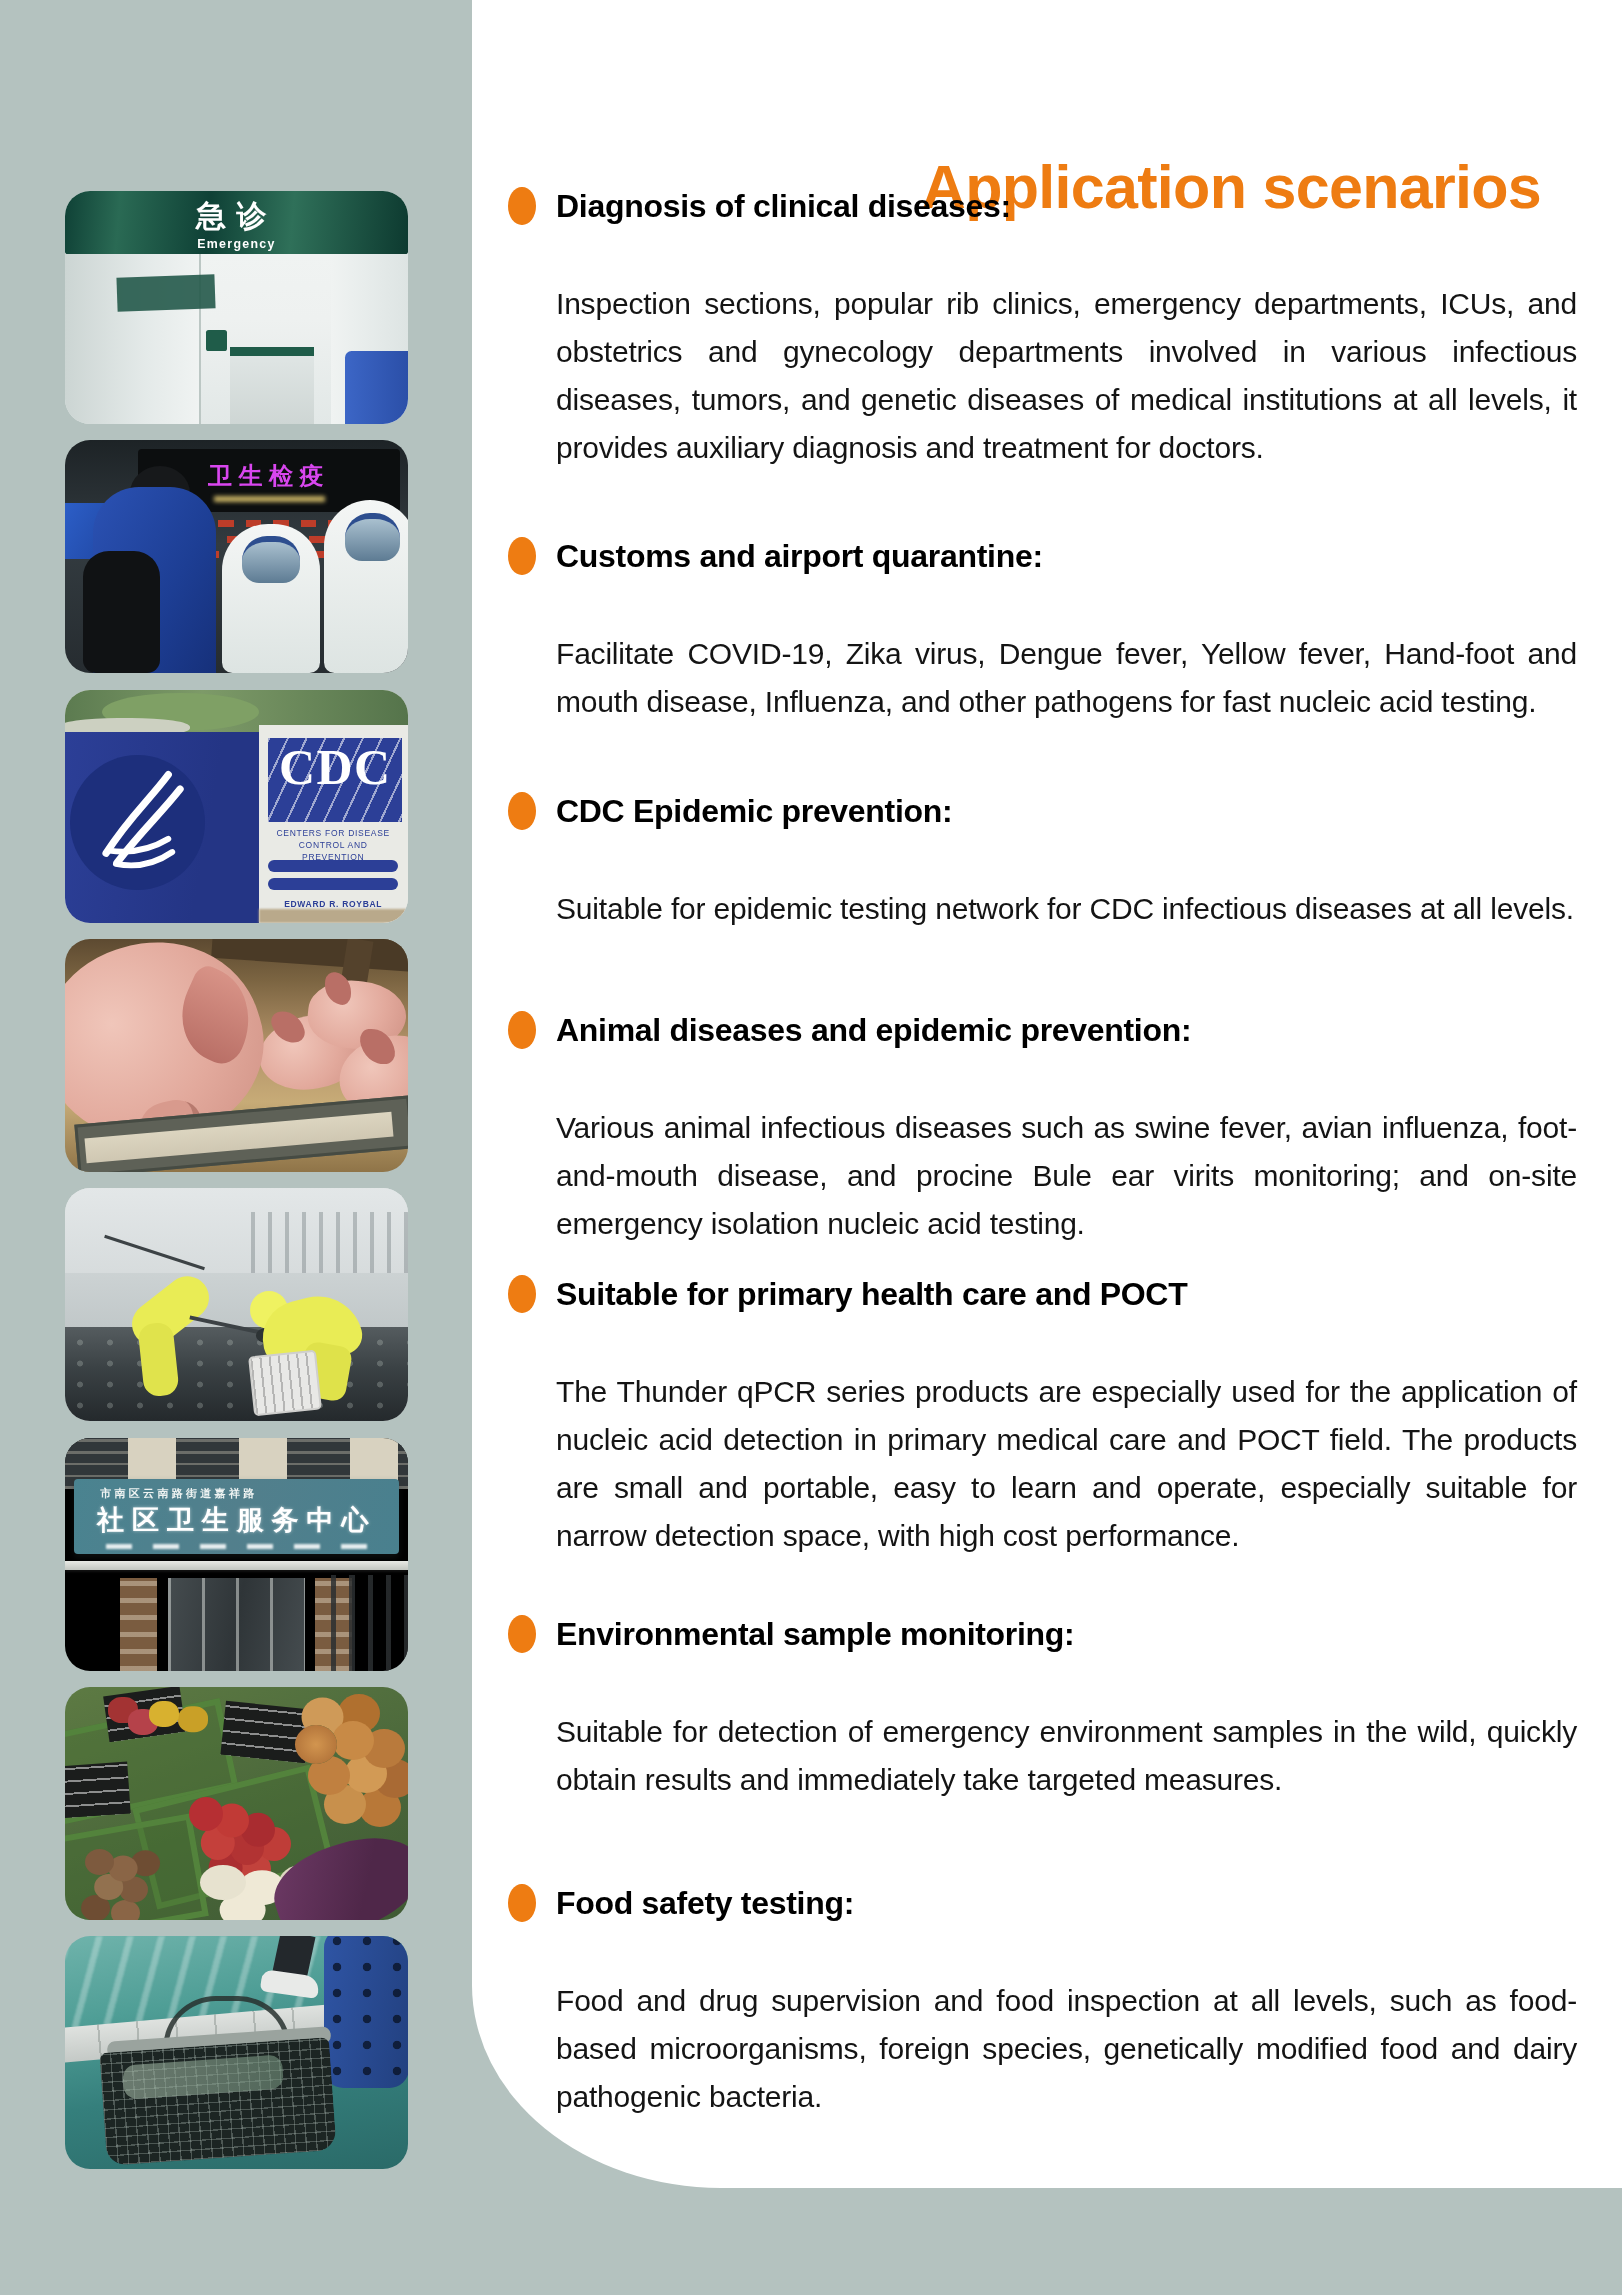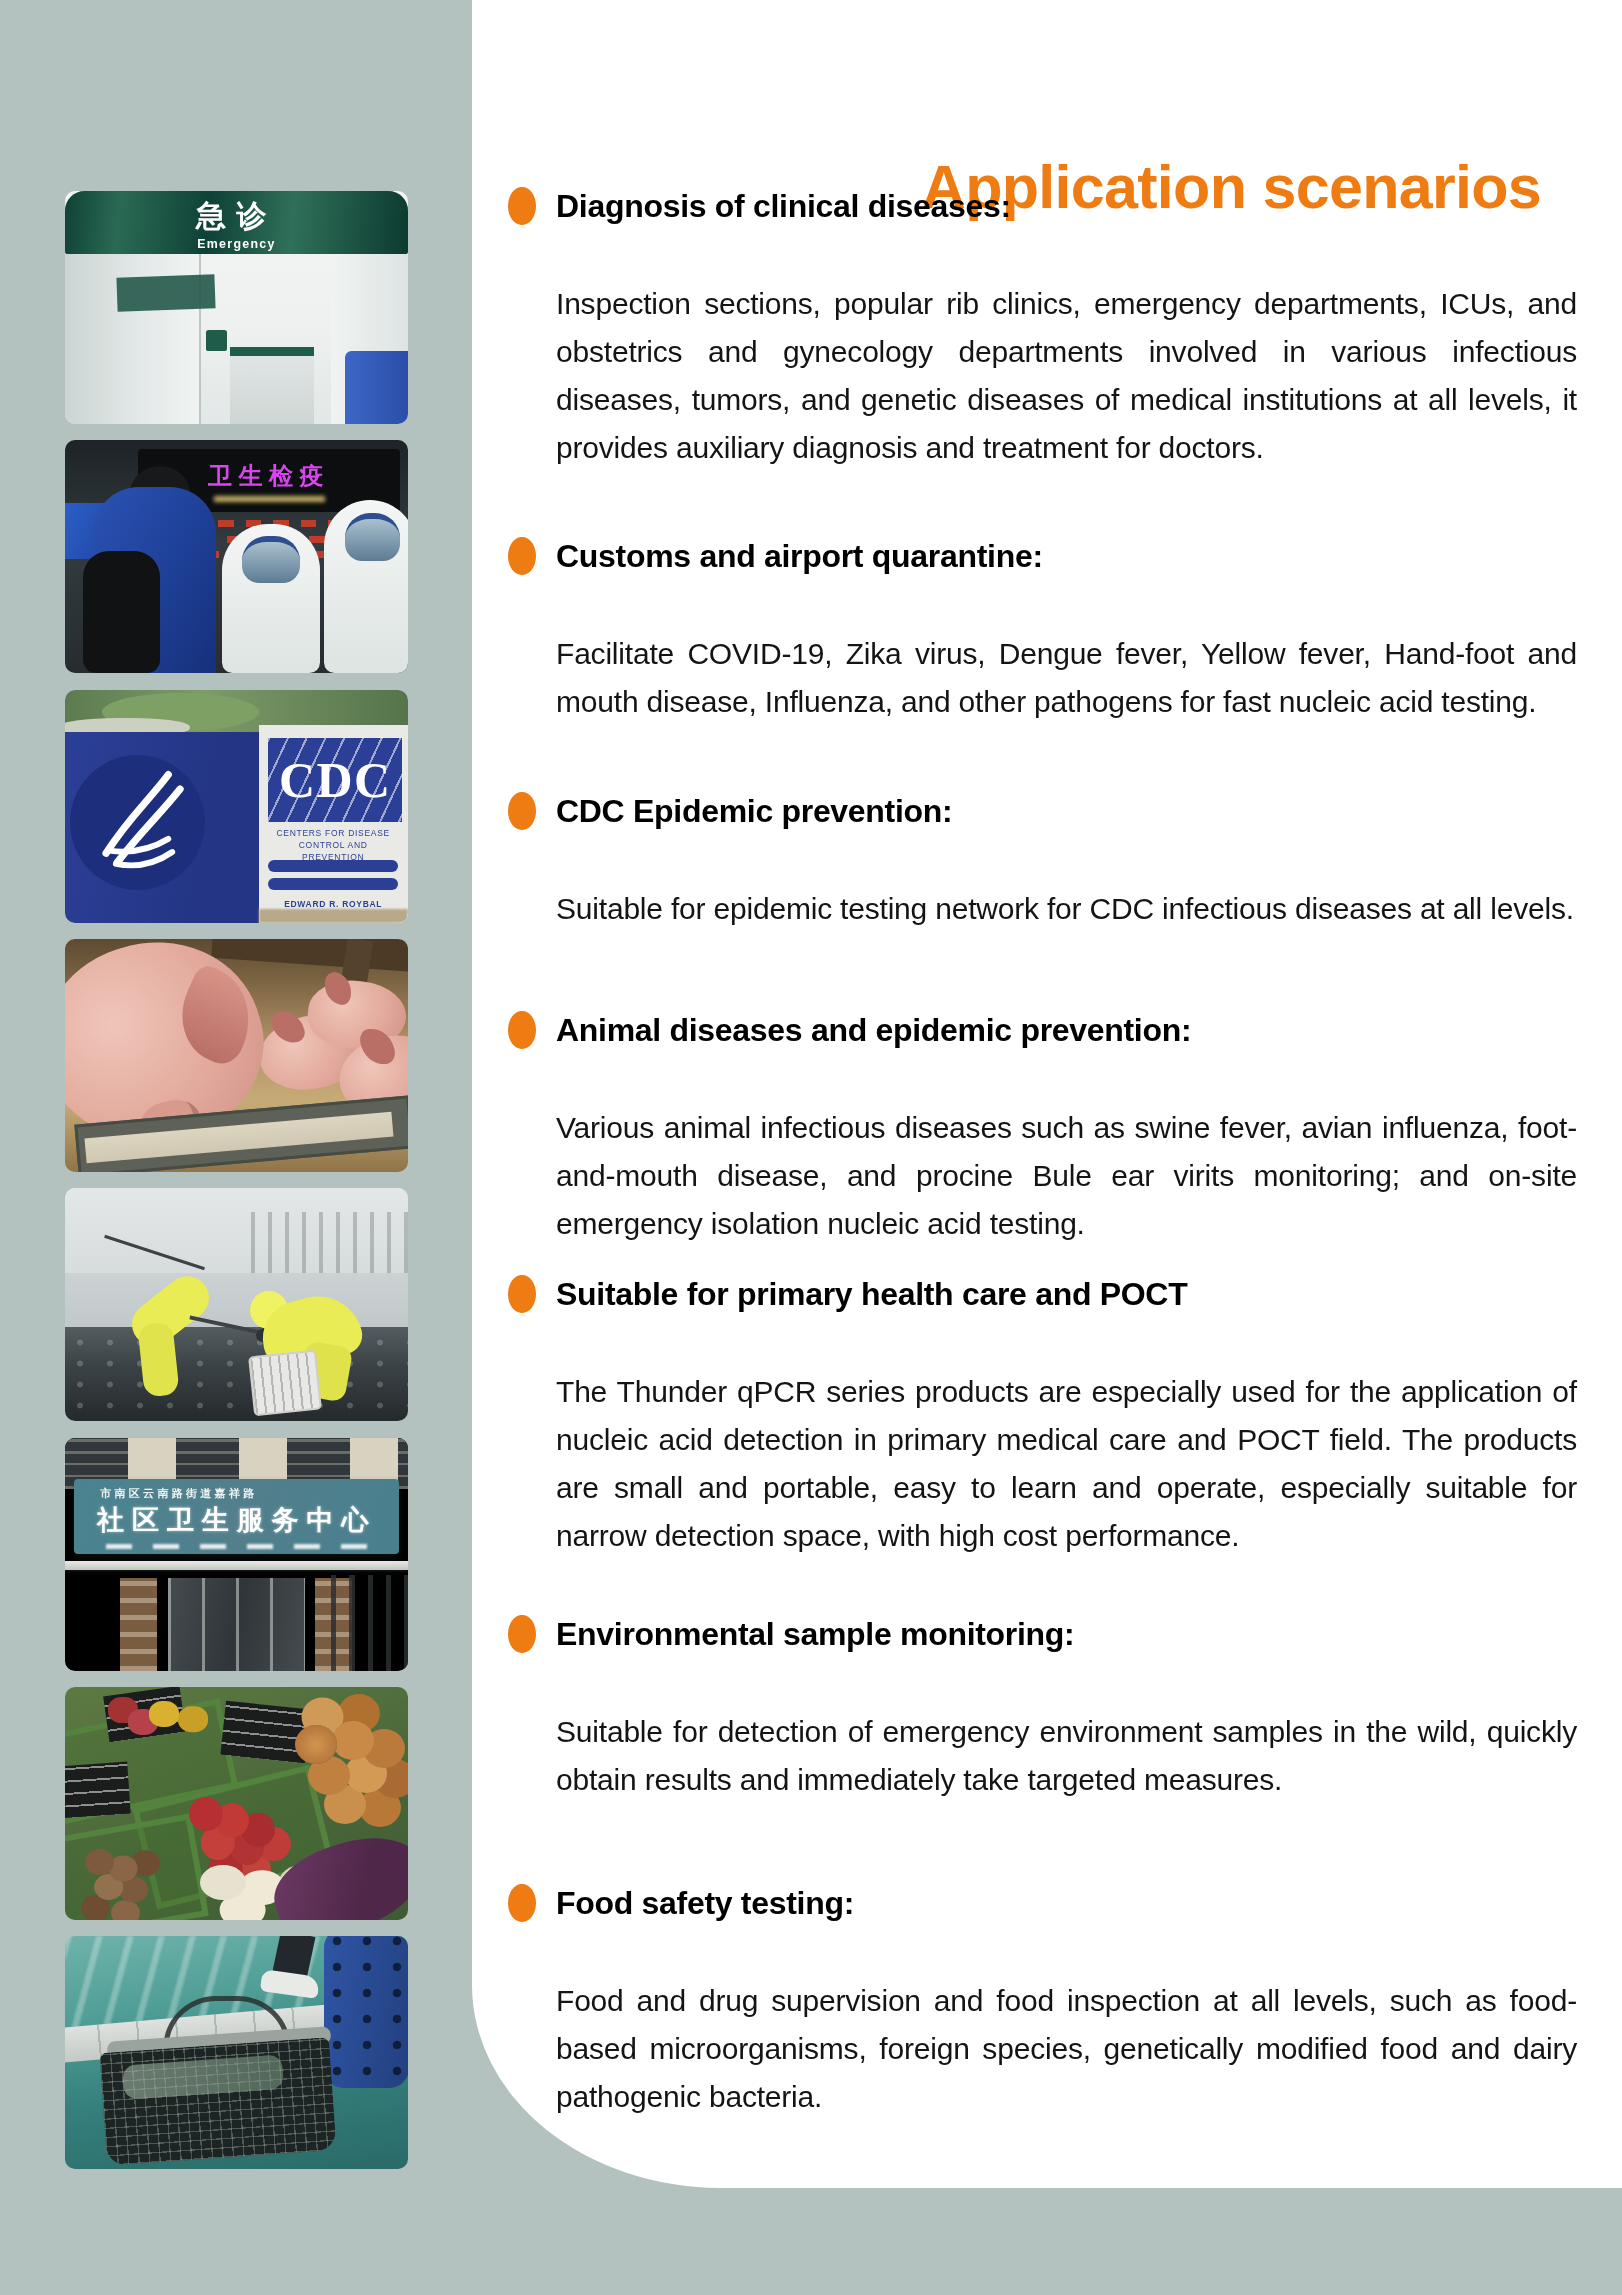--- a/index.html
+++ b/index.html
@@ -8,21 +8,21 @@
   .panel{position:absolute;left:472px;top:0;width:1150px;height:2188px;background:#ffffff;
          border-bottom-left-radius:249px 203px;}
   .title{position:absolute;top:111px;right:82px;font-size:61px;font-weight:700;color:#ee7c12;
          letter-spacing:-0.7px;white-space:nowrap;}
   .sec{position:absolute;left:556px;width:1021px;}
   .sec h2{margin:0;font-size:32px;font-weight:700;color:#000;letter-spacing:-0.3px;}
   .sec p{margin:55px 0 0;font-size:30px;line-height:48px;text-align:justify;color:#141414;
          letter-spacing:-0.2px;}
   .bullet{position:absolute;left:-48px;top:-1.3px;width:27.5px;height:38px;border-radius:50%;background:#ee7c12;}
   
-  .ph{position:absolute;left:65px;width:343px;height:233px;border-radius:10px;overflow:hidden;margin:0;}
+  .ph{position:absolute;left:65px;width:343px;height:233px;border-radius:25px;overflow:hidden;margin:0;}
   .abs{position:absolute;}
   
   .ph1{background:linear-gradient(180deg,#f2f5f4 0%,#eef1f0 55%,#e2e8e7 100%);}
   .p1-sign{left:0;top:0;right:0;height:63px;border-radius:19.6px 19.6px 2.6px 2.6px;text-align:center;color:#fff;
     background:linear-gradient(95deg,#0f4136 0%,#2a6a54 16%,#0f4136 42%,#2f7059 66%,#0d3a30 100%);}
   .p1-zh{font-size:30px;font-weight:700;letter-spacing:10.5px;padding-top:4.6px;}
   .p1-en{font-size:12.4px;font-weight:700;letter-spacing:1.3px;margin-top:0.7px;}
   .p1-hallL{left:0;top:63px;width:134px;bottom:0;background:linear-gradient(90deg,#ccd5d3 0%,#e4eae9 60%,#f0f3f2 100%);border-right:2.6px solid #bcc7c4;}
   .p1-signL{left:52px;top:85px;width:98px;height:34px;background:#24594a;transform:rotate(-2deg);opacity:.9;}
   .p1-exit{left:141px;top:139px;width:21px;height:21px;background:#1f5c49;border-radius:2.6px;}
@@ -48,21 +48,21 @@
   .p2-head{left:65px;top:26px;width:60px;height:54px;background:#17191b;border-radius:50% 50% 45% 45%;}
   .p2-pack{left:18.3px;top:111px;width:77px;height:122px;background:#101214;border-radius:26px 26px 13px 13px;}
   
   .ph3{background:#e9eae5;}
   .p3-top{left:0;top:0;right:0;height:55px;background:linear-gradient(90deg,#5c7b50,#7d9a68 40%,#55744b);}
   .p3-lawn{left:37px;top:2.6px;width:157px;height:38px;background:#7fa065;border-radius:50%;}
   .p3-path{left:-6.5px;top:27.5px;width:131px;height:19.6px;background:#ccd0c1;border-radius:45%;filter:blur(0.7px);}
   .p3-blue{left:0;top:42px;width:195px;height:191px;background:linear-gradient(100deg,#2c3f97 0%,#243585 70%);}
   .p3-circle{left:5.2px;top:65px;width:135px;height:135px;background:#1d2f7c;border-radius:50%;}
   .p3-white{left:194px;top:35px;width:149px;height:198px;background:#e9eae5;}
-  .p3-cdcbox{left:9.2px;top:13px;width:134px;height:84px;display:flex;align-items:center;justify-content:center;
+  .p3-cdcbox{left:9.2px;top:13px;width:134px;height:84px;display:flex;justify-content:center;
     background:linear-gradient(#2c3f97,#2c3f97),#2c3f97;color:#fff;
     background-image:repeating-linear-gradient(115deg,rgba(255,255,255,.55) 0 2px,transparent 2px 17px);background-color:#2c3f97;}
   .p3-cdc{font-family:"Liberation Serif","DejaVu Serif",serif;font-size:50px;font-weight:700;letter-spacing:1.3px;}
   .p3-sub{left:9.2px;top:103px;width:130px;font-size:8.5px;line-height:11.8px;font-weight:400;color:#2c3f97;
     text-align:center;letter-spacing:0.7px;}
   .p3-bar{left:9.2px;width:130px;height:11.8px;background:#2c3f97;border-radius:6.5px;}
   .p3-campus{left:9.2px;top:174px;width:130px;font-size:8.5px;line-height:11px;font-weight:700;color:#2c3f97;
     text-align:center;letter-spacing:0.7px;}
   .p3-ground{left:194px;bottom:0;width:149px;height:14.4px;background:#b9a98b;filter:blur(1.3px);}
   

